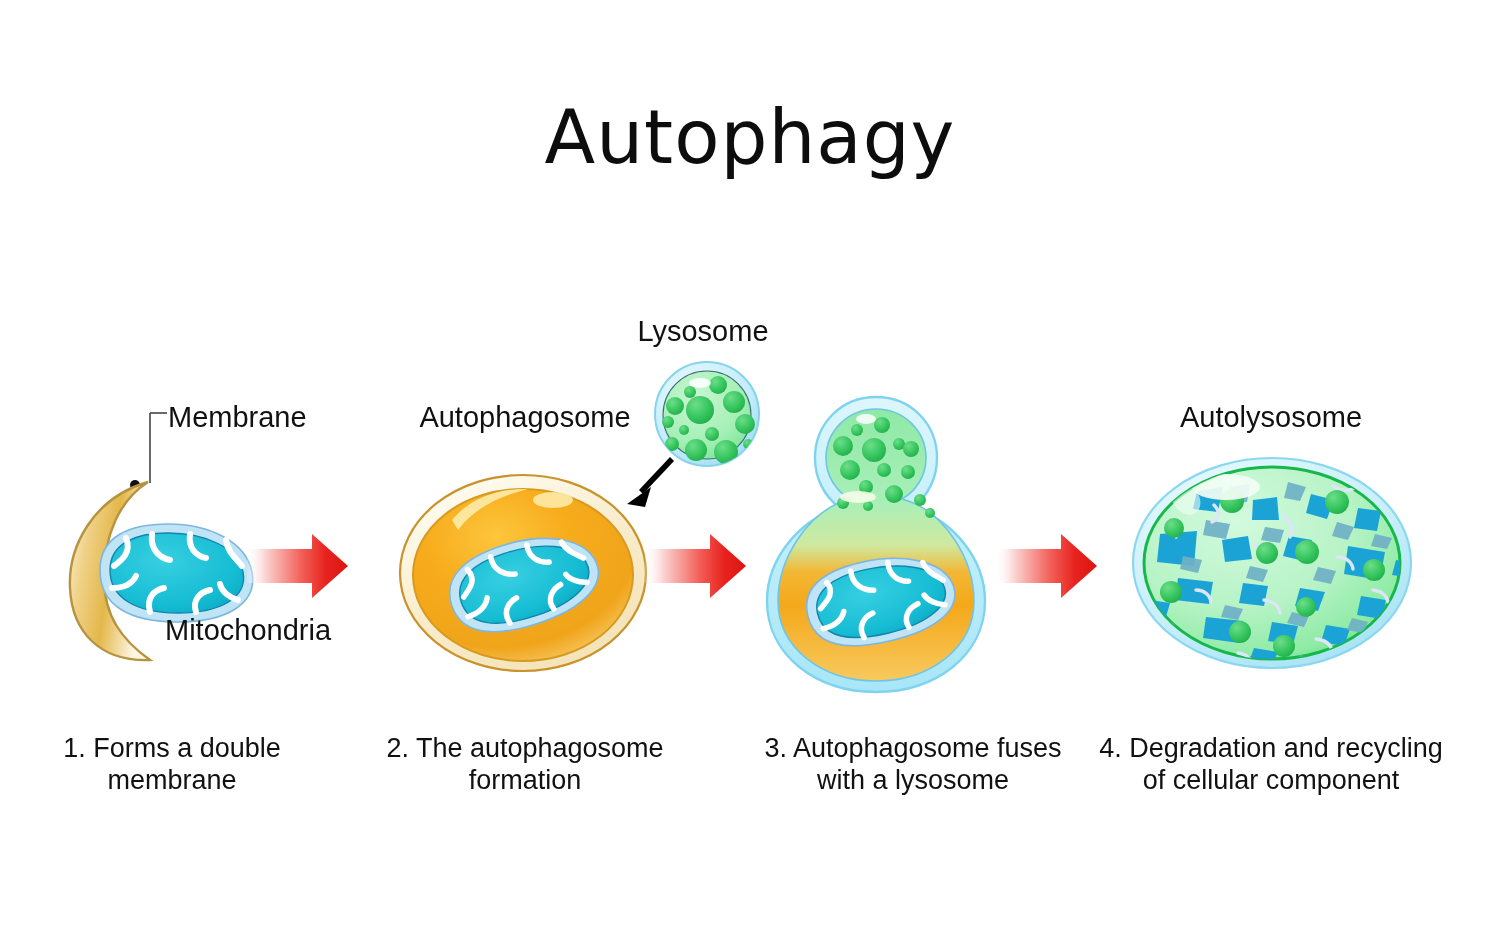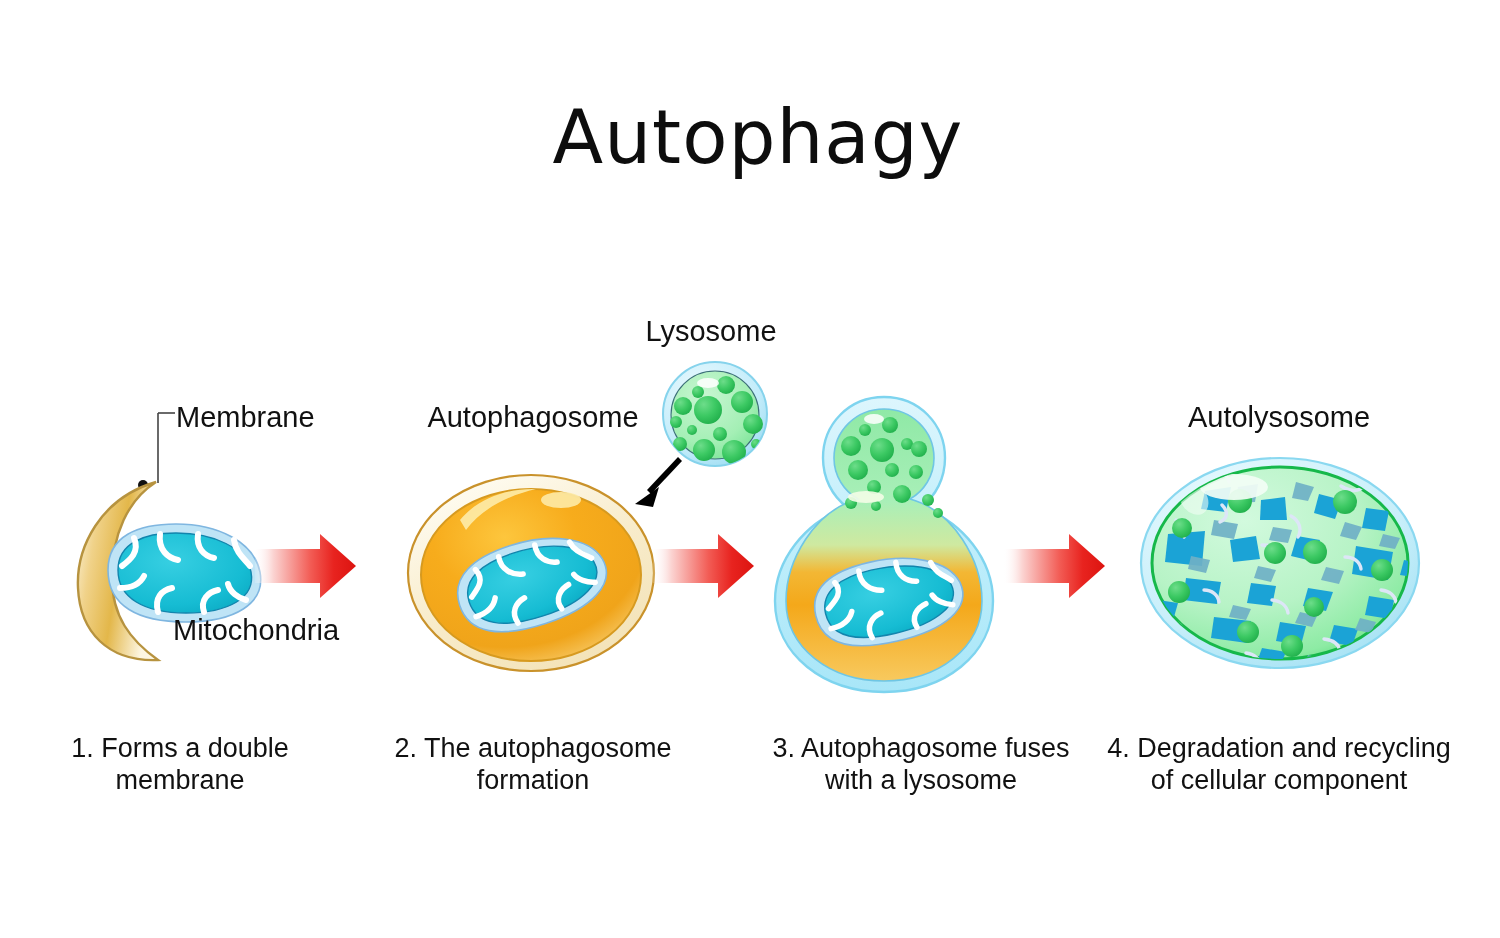--- a/index.html
+++ b/index.html
@@ -2,21 +2,21 @@
 <html><head>
 <meta charset="utf-8">
 <title>Autophagy</title>
 <style>
   html,body{margin:0;padding:0;}
   body{
     width:1500px;height:938px;background:#ffffff;
     font-family:"Liberation Sans",sans-serif;
     overflow:hidden;position:relative;
   }
-  #stage{position:absolute;left:8px;top:0;width:1300px;height:938px;}
+  #stage{position:absolute;left:0;top:0;width:1300px;height:938px;}
   svg{display:block;}
   .diagram-title{
     font-family:"DejaVu Sans",sans-serif;
     font-size:74px;font-weight:400;fill:#0d0d0d;
     letter-spacing:1px;
   }
   .part-label{
     font-family:"Liberation Sans",sans-serif;
     font-size:29px;fill:#111111;
   }

